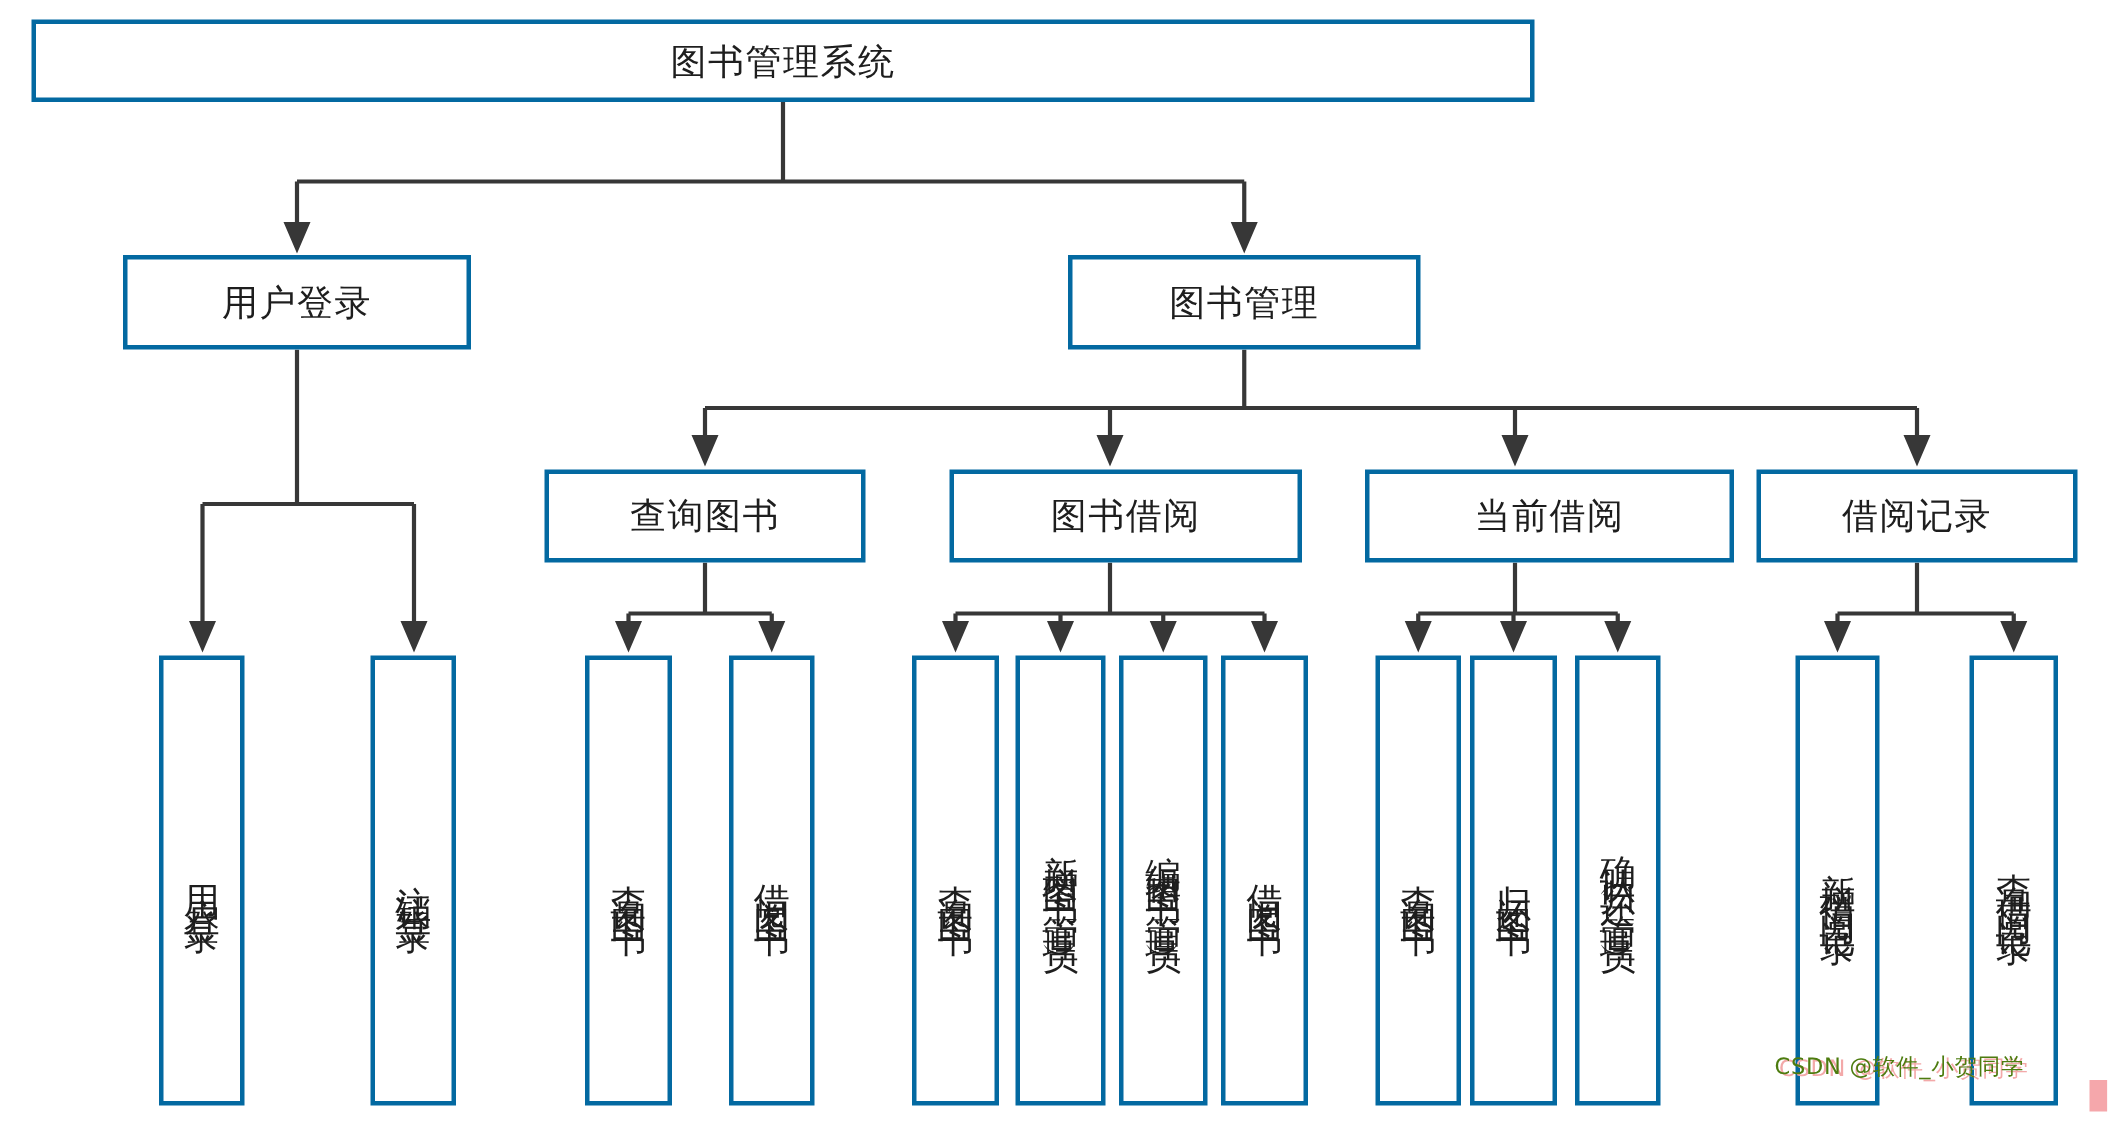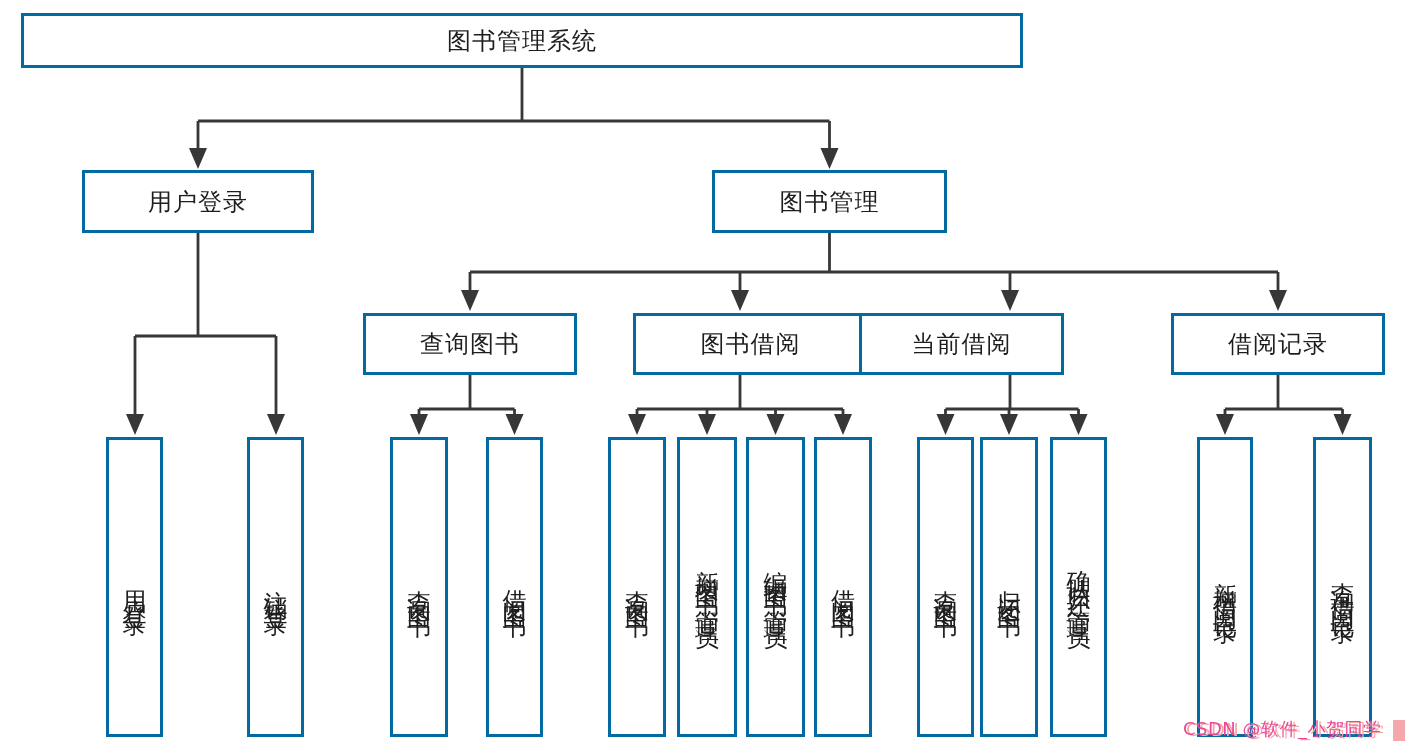--- a/index.html
+++ b/index.html
@@ -33,24 +33,24 @@
     writing-mode: vertical-rl;
     text-orientation: mixed;
     font-size: 24px;
     line-height: 1;
     letter-spacing: 8px;
     white-space: nowrap;
   }
   .watermark {
     position: absolute;
     left: 1183px;
-    top: 717px;
-    font-size: 18px;
+    top: 702px;
+    font-size: 15px;
     letter-spacing: 0.5px;
-    color: #ec4899;
+    color: #4d7c0f;
     text-shadow: 3px 1px 0 #f3a9a9;
     white-space: nowrap;
     z-index: 5;
   }
   .wm-block {
     position: absolute;
     left: 1393px;
     top: 720px;
     width: 12px;
     height: 21px;
@@ -130,21 +130,21 @@
   <div class="box hbox" style="left:712px;top:170px;width:235px;height:63px">
     <span>图书管理</span>
   </div>
 
   <div class="box hbox" style="left:363px;top:313px;width:214px;height:62px">
     <span>查询图书</span>
   </div>
   <div class="box hbox" style="left:633px;top:313px;width:235px;height:62px">
     <span>图书借阅</span>
   </div>
-  <div class="box hbox" style="left:859px;top:313px;width:205px;height:62px">
+  <div class="box hbox" style="left:910px;top:313px;width:246px;height:62px">
     <span>当前借阅</span>
   </div>
   <div class="box hbox" style="left:1171px;top:313px;width:214px;height:62px">
     <span>借阅记录</span>
   </div>
 
   <div class="box vbox" style="left:106px;top:437px;width:57px;height:300px">
     <span>用户登录</span>
   </div>
   <div class="box vbox" style="left:247px;top:437px;width:57px;height:300px">

